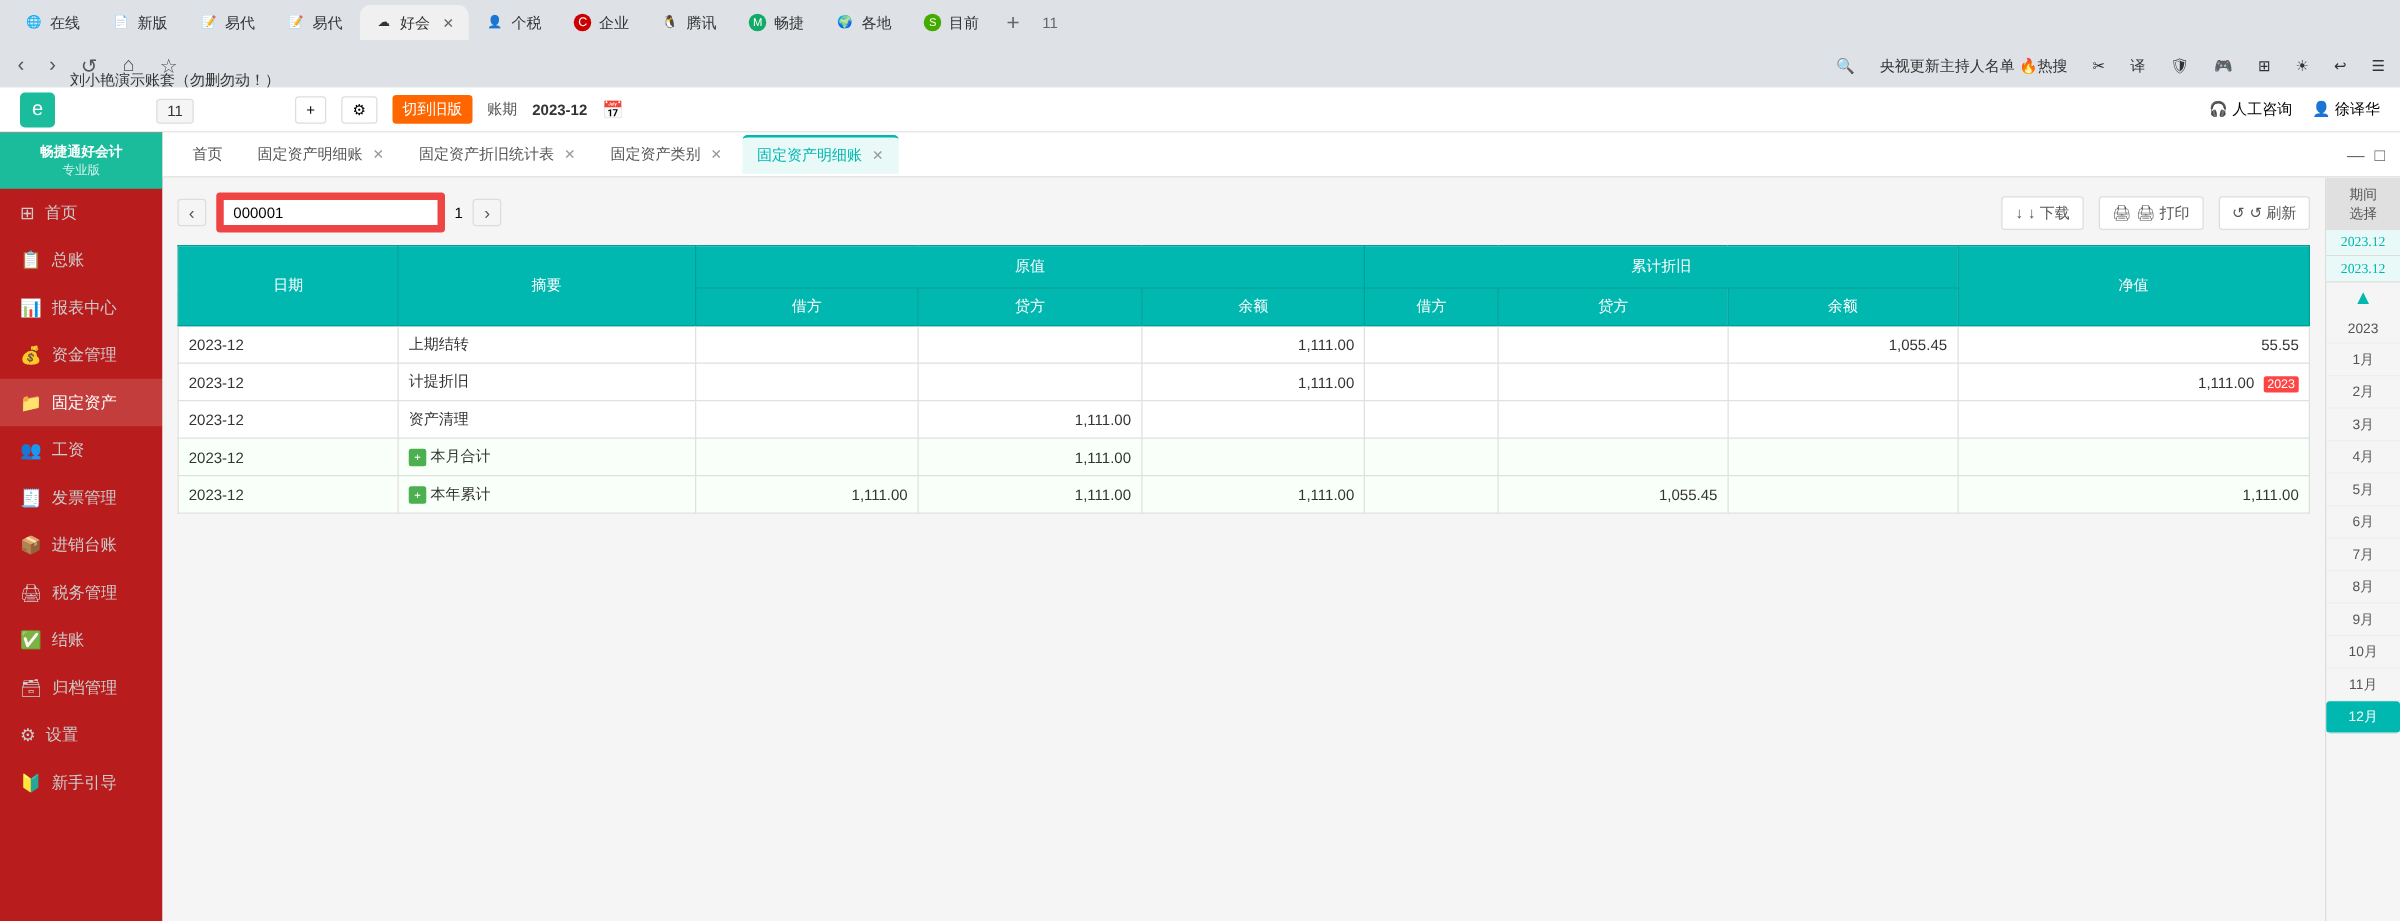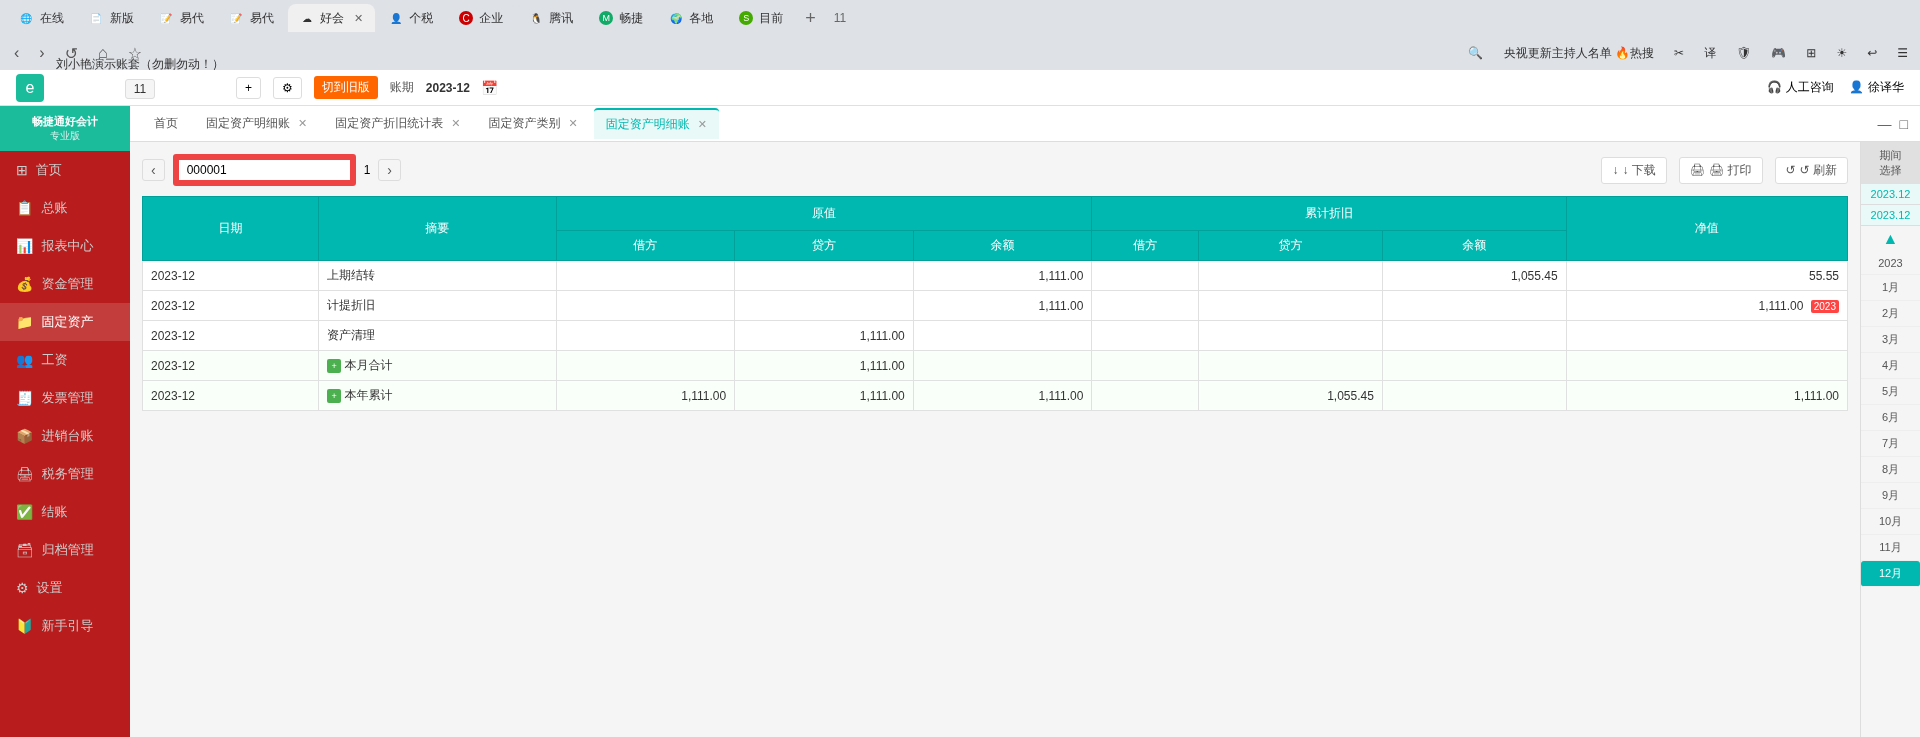--- a/index.html
+++ b/index.html
@@ -66,21 +66,21 @@
     .table-header-row th { background: #00b8b0; color: #fff; padding: 8px 6px; text-align: center; font-size: 12px; font-weight: normal; border: 1px solid #00a09a; }
     .table-subheader-row th { background: #00b8b0; color: #fff; padding: 6px 6px; text-align: center; font-size: 12px; font-weight: normal; border: 1px solid #00a09a; }
     .data-table td { padding: 6px 8px; text-align: right; font-size: 12px; border: 1px solid #e0e0e0; color: #333; }
     .data-table td.text-left { text-align: left; }
     .row-icon { width: 14px; height: 14px; border-radius: 2px; display: inline-flex; align-items: center; justify-content: center; font-size: 9px; color: #fff; }
     .row-icon.green { background: #4caf50; }
 
     
     .right-panel { width: 60px; background: #f5f5f5; border-left: 1px solid #ddd; display: flex; flex-direction: column; }
     .period-title { background: #e0e0e0; padding: 6px 16px; text-align: center; font-size: 11px; color: #555; writing-mode: horizontal-tb; }
-    .period-selected { background: #e8f9f8; padding: 4px; text-align: center; font-size: 11px; color: #00b8b0; border-bottom: 1px solid #ddd; }
+    .period-selected { background: #e8f9f8; padding: 4px; text-align: center; font-size: 11px; color: #00b8b0; border-bottom: 1px solid #ddd; font-family: Liberation Serif, serif; }
     .month-item { padding: 5px 4px; text-align: center; font-size: 11px; color: #555; cursor: pointer; border-bottom: 1px solid #eee; }
     .month-item.active { background: #00b8b0; color: #fff; border-radius: 3px; }
 
     
     .scroll-up { text-align: center; padding: 4px; cursor: pointer; color: #00b8b0; font-size: 16px; }
   </style>
 </head>
 <body>
 
 <div class="browser-chrome">

